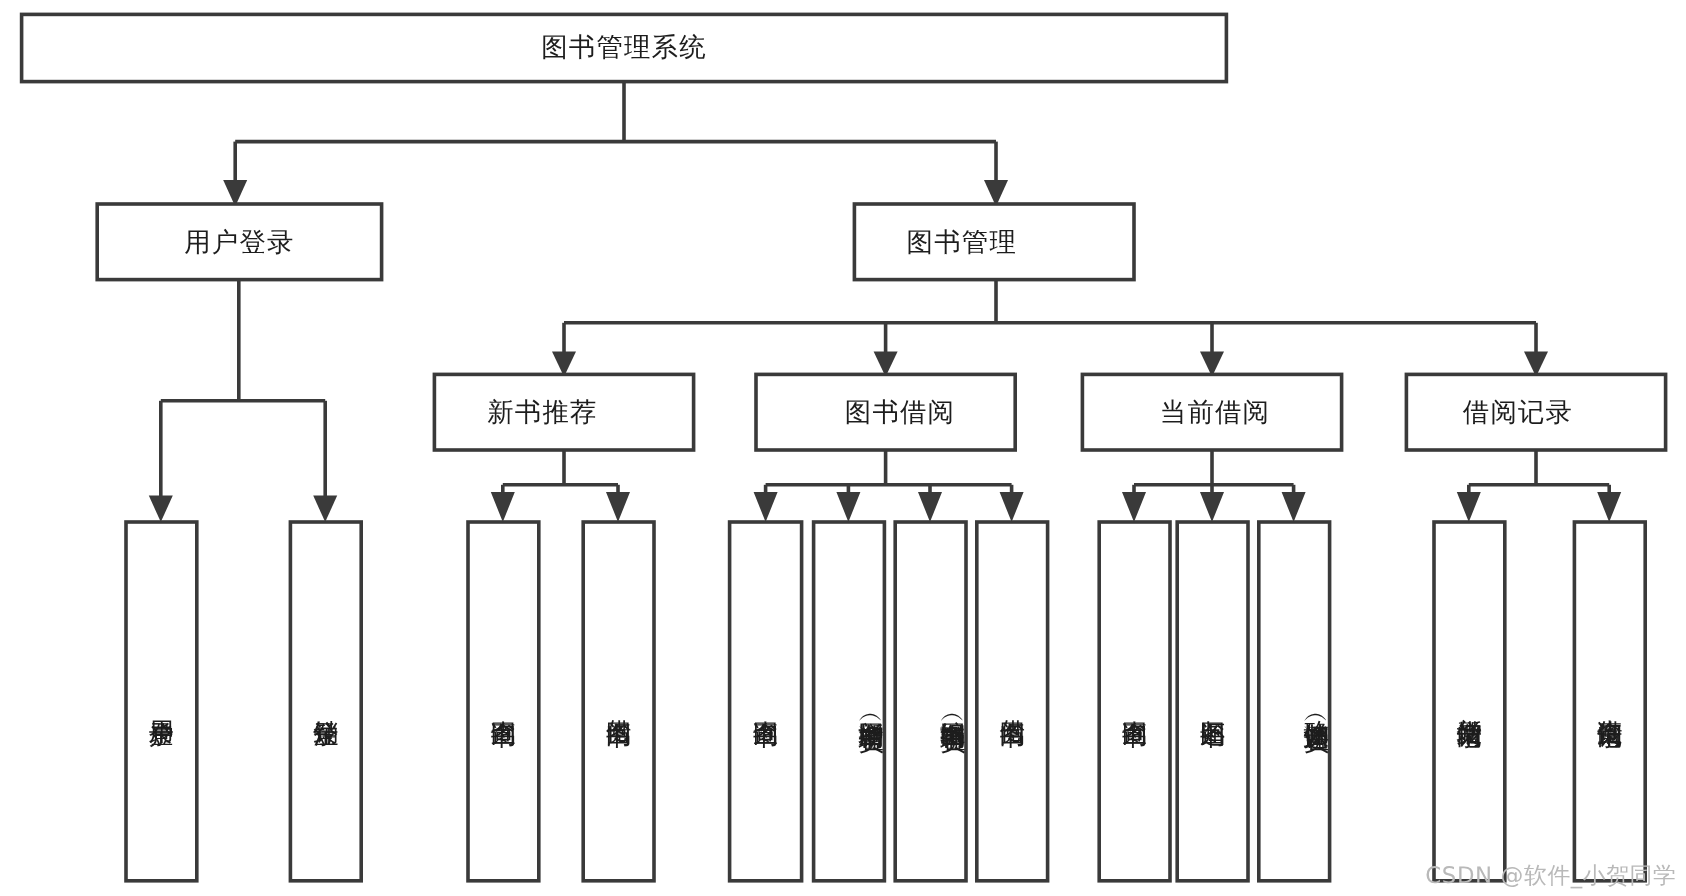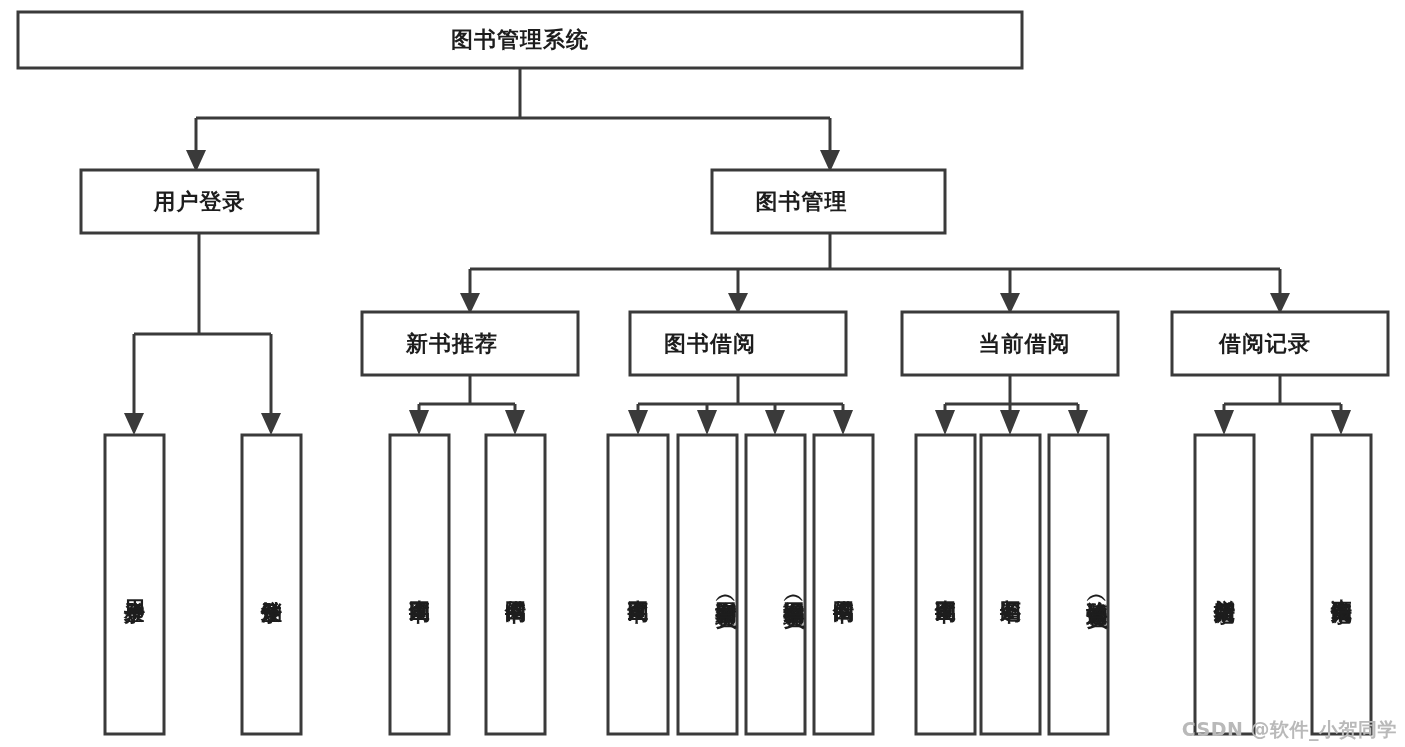--- a/index.html
+++ b/index.html
@@ -7,21 +7,20 @@
     padding: 0;
     background: #ffffff;
   }
   #stage {
     position: relative;
     width: 1405px;
     height: 747px;
     background: #ffffff;
     font-family: "DejaVu Sans", "Liberation Sans", sans-serif;
     overflow: hidden;
-    font-weight: bold;
   }
   #diagram {
     position: absolute;
     left: 0;
     top: 0;
     width: 1405px;
     height: 747px;
   }
   .node-box {
     fill: #ffffff;
@@ -177,22 +176,22 @@
       <rect class="node-box" x="1312" y="435" width="59" height="299"></rect>
     </g>
   </svg>
 
   <div class="hlabel-wrap" style="left:18px; top:12px; width:1004px; height:56px;">图书管理系统</div>
 
   <div class="hlabel-wrap" style="left:81px; top:170px; width:237px; height:63px;">用户登录</div>
   <div class="hlabel-wrap" style="left:685px; top:170px; width:233px; height:63px;">图书管理</div>
 
   <div class="hlabel-wrap" style="left:362px; top:312px; width:180px; height:63px;">新书推荐</div>
-  <div class="hlabel-wrap" style="left:602px; top:312px; width:216px; height:63px;">图书借阅</div>
-  <div class="hlabel-wrap" style="left:902px; top:312px; width:221px; height:63px;margin-left:12px;">当前借阅</div>
+  <div class="hlabel-wrap" style="left:642px; top:312px; width:216px; height:63px;">图书借阅</div>
+  <div class="hlabel-wrap" style="left:902px; top:312px; width:221px; height:63px;">当前借阅</div>
   <div class="hlabel-wrap" style="left:1172px; top:312px; width:186px; height:63px;">借阅记录</div>
 
   <div class="vlabel-wrap" style="left:105px; top:435px; width:59px; height:299px;">用户登录</div>
   <div class="vlabel-wrap" style="left:242px; top:435px; width:59px; height:299px;">注销登录</div>
 
   <div class="vlabel-wrap" style="left:390px; top:435px; width:59px; height:299px;">查询图书</div>
   <div class="vlabel-wrap" style="left:486px; top:435px; width:59px; height:299px;">借阅图书</div>
 
   <div class="vlabel-wrap" style="left:608px; top:435px; width:60px; height:299px;">查询图书</div>
   <div class="vlabel-wrap" style="left:678px; top:435px; width:59px; height:299px; align-items:flex-start; padding-top:8px; box-sizing:border-box;">新增图书（管理员）</div>

